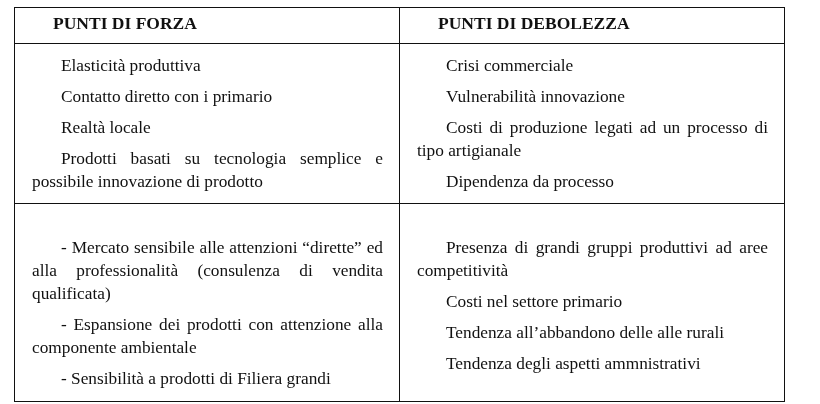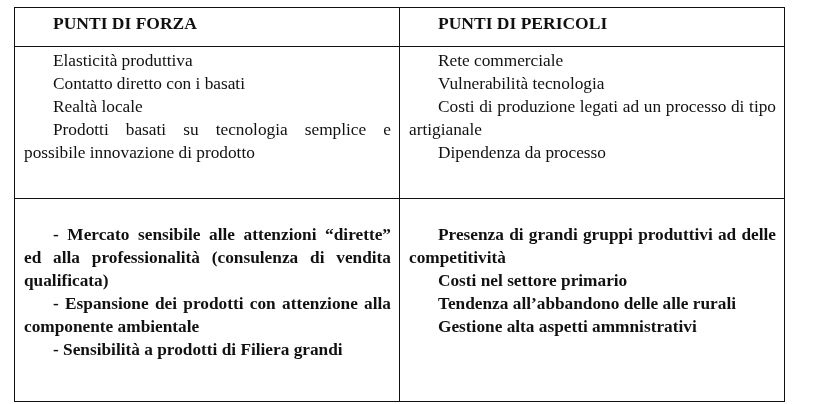--- a/index.html
+++ b/index.html
@@ -5,72 +5,72 @@
   html, body { margin: 0; padding: 0; background: #ffffff; }
   body { width: 820px; height: 404px; position: relative; overflow: hidden;
          font-family: "Liberation Serif", "DejaVu Serif", serif; color: #111; }
   .swot { position: absolute; left: 14px; top: 7px; width: 657px; height: 395px;
           border-collapse: collapse; table-layout: fixed; }
   .swot td { border: 1.3px solid #111; vertical-align: top; padding: 0; }
   .col { width: 385px; }
   .hdr { height: 35px; }
   .hdr .title { font-weight: bold; font-size: 17.5px; padding-left: 38px; padding-top: 4px; line-height: 22px; }
   .body1 { height: 137px; }
-  .body2 { height: 183px; font-weight: bold; }
+  .body2 { height: 183px; }
   .content { font-size: 17.3px; line-height: 23px; padding: 2px 8px 0 9px; text-align: justify; }
   .content.top-gap { padding-top: 24px; }
-  .item { text-indent: 29px; margin: 0; text-align: justify; }
+  .item { text-indent: 29px; margin: 8px; text-align: justify; }
   .item.just { text-align-last: left; }
 </style>
 </head>
 <body>
 
 <table class="swot">
   <colgroup>
       <col class="col">
       <col class="col">
     </colgroup>
   <tbody>
       <tr class="hdr">
     <td>
       <div class="title">PUNTI DI FORZA</div>
     </td>
     <td>
-      <div class="title">PUNTI DI PERICOLI</div>
+      <div class="title">PUNTI DI DEBOLEZZA</div>
     </td>
   </tr>
   <tr class="body1">
     <td>
       <div class="content">
         <p class="item">Elasticità produttiva</p>
-        <p class="item">Contatto diretto con i basati</p>
+        <p class="item">Contatto diretto con i primario</p>
         <p class="item">Realtà locale</p>
         <p class="item just">Prodotti basati su tecnologia semplice e possibile innovazione di prodotto</p>
       </div>
     </td>
     <td>
       <div class="content">
-        <p class="item">Rete commerciale</p>
-        <p class="item">Vulnerabilità tecnologia</p>
+        <p class="item">Crisi commerciale</p>
+        <p class="item">Vulnerabilità innovazione</p>
         <p class="item just">Costi di produzione legati ad un processo di tipo artigianale</p>
         <p class="item">Dipendenza da processo</p>
       </div>
     </td>
   </tr>
   <tr class="body2">
     <td>
       <div class="content top-gap">
         <p class="item just">-   Mercato sensibile alle attenzioni “dirette” ed alla professionalità (consulenza di vendita qualificata)</p>
         <p class="item just">- Espansione dei prodotti con attenzione alla componente ambientale</p>
         <p class="item">- Sensibilità a prodotti di Filiera grandi</p>
       </div>
     </td>
     <td>
       <div class="content top-gap">
-        <p class="item just">Presenza di grandi gruppi produttivi ad delle competitività</p>
+        <p class="item just">Presenza di grandi gruppi produttivi ad aree competitività</p>
         <p class="item">Costi nel settore primario</p>
         <p class="item">Tendenza all’abbandono delle alle rurali</p>
-        <p class="item">Gestione alta aspetti ammnistrativi</p>
+        <p class="item">Tendenza degli aspetti ammnistrativi</p>
       </div>
     </td>
   </tr>
 </tbody>
   </table>
 
 </body></html>

